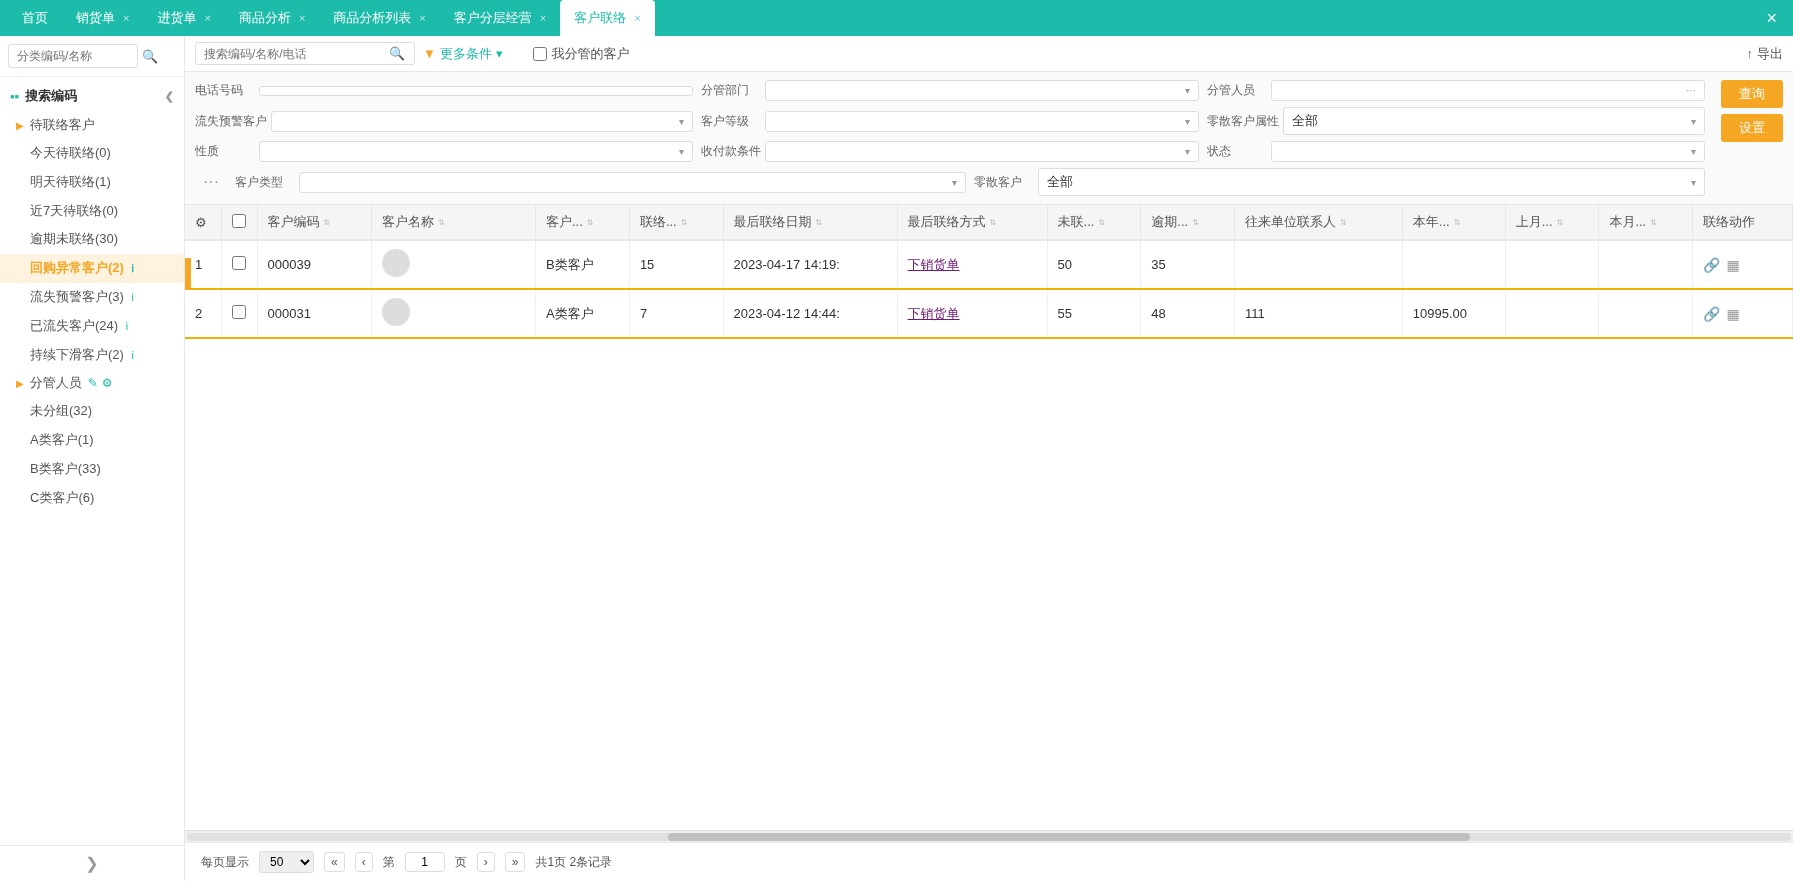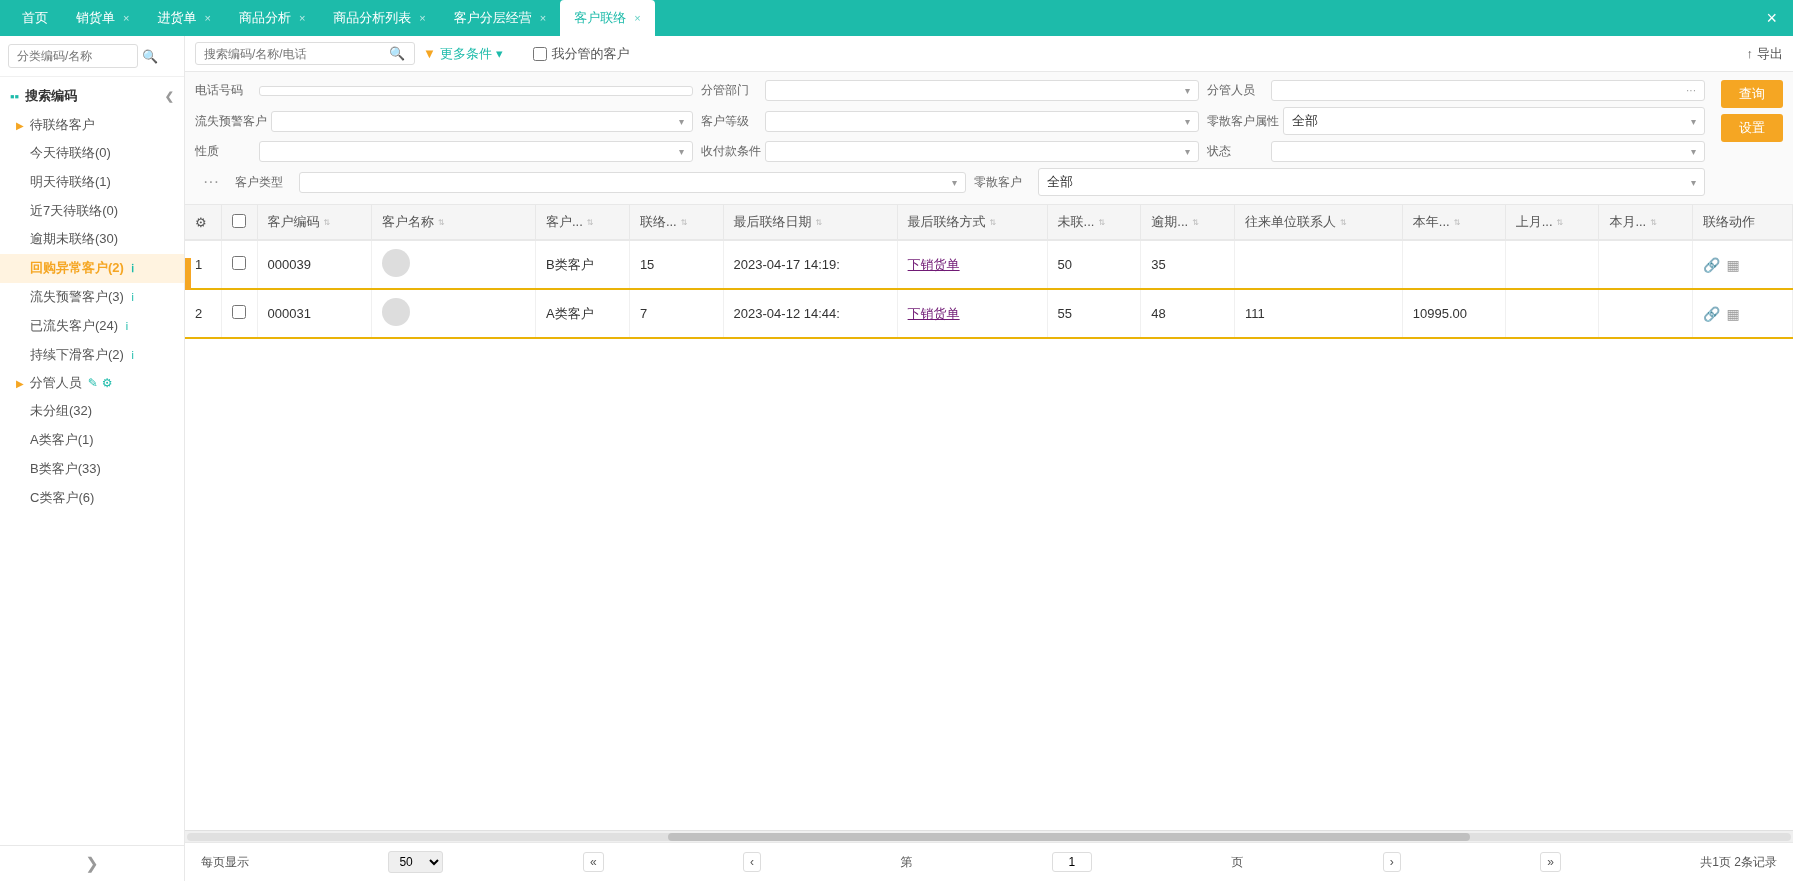--- a/index.html
+++ b/index.html
@@ -356,23 +356,23 @@
       color: #999;
       cursor: pointer;
       font-size: 14px;
     }
 
     
     .pagination {
       padding: 8px 16px;
       display: flex;
       align-items: center;
-      justify-content: space-between;
+      justify-content: flex-start;
       border-top: 1px solid #e8e8e8;
-      gap: 25px;
+      gap: 10px;
       background: white;
     }
     .pagination span { color: #555; font-size: 12px; }
     .page-size-select {
       border: 1px solid #ddd;
       border-radius: 3px;
       padding: 2px 6px;
       font-size: 12px;
       outline: none;
     }

